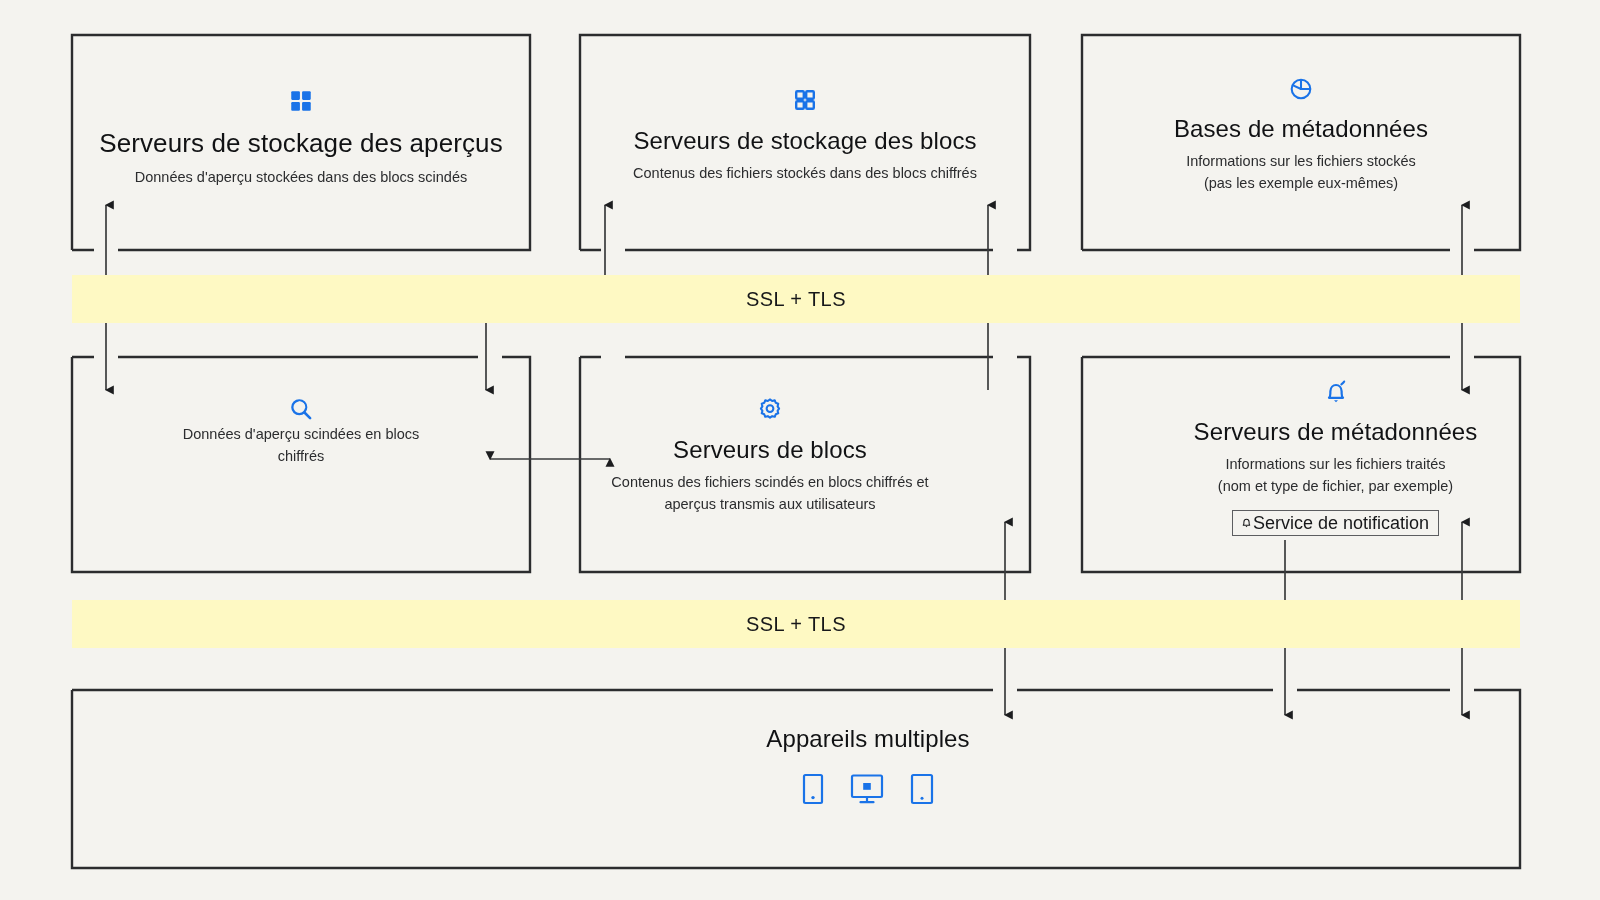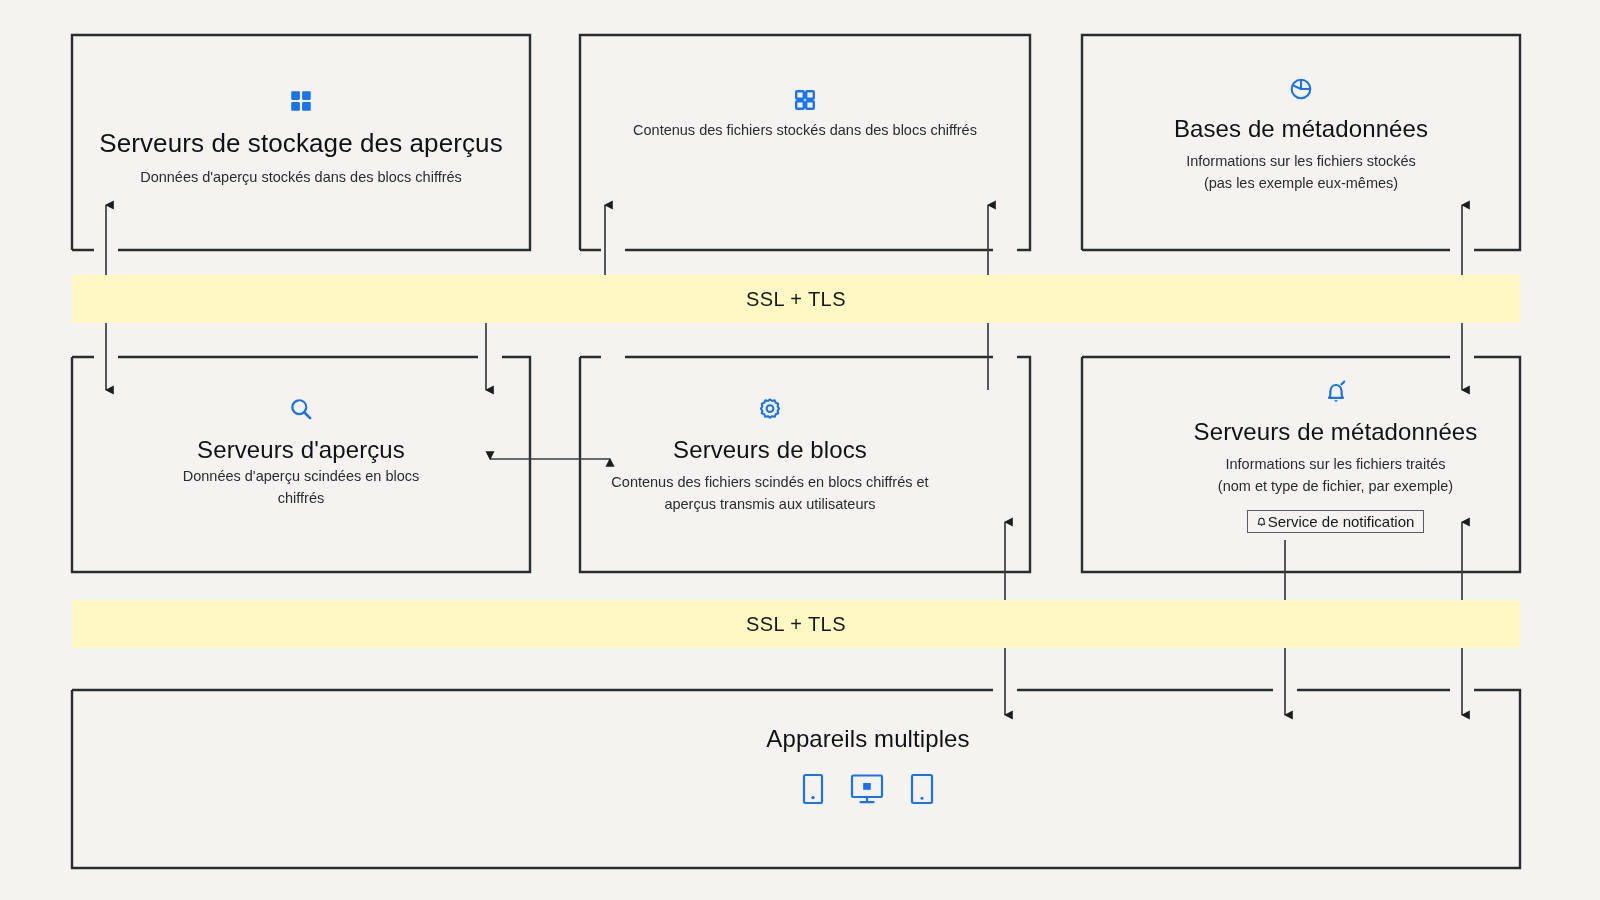--- a/index.html
+++ b/index.html
@@ -69,21 +69,21 @@
 
   .t-big   { font-size: 26px; }
   .t-med   { font-size: 24px; }
 
   .badge {
     display: inline-flex;
     align-items: center;
     border: 1px solid #5c5d60;
     background: #f4f3ef;
     padding: 3px 9px 3px 7px;
-    font-size: 15px;
+    font-size: 18px;
     color: #17181a;
     margin-top: 12px;
     line-height: 1;
     white-space: nowrap;
   }
   .badge svg { display: block; }
 
   .devices {
     display: flex;
     gap: 26px;
@@ -154,32 +154,33 @@
   <div class="node" style="left:72px; top:88px; width:458px;">
     <span class="node-icon">
       <svg width="26" height="26" viewBox="0 0 24 24" aria-hidden="true">
         <rect x="3" y="3" width="8" height="8" rx="1" fill="#1a73e8"></rect>
         <rect x="13" y="3" width="8" height="8" rx="1" fill="#1a73e8"></rect>
         <rect x="3" y="13" width="8" height="8" rx="1" fill="#1a73e8"></rect>
         <rect x="13" y="13" width="8" height="8" rx="1" fill="#1a73e8"></rect>
       </svg>
     </span>
     <div class="node-title t-big" style="margin-top:14px;">Serveurs de stockage des aperçus</div>
-    <div class="node-sub" style="margin-top:7px;">Données d'aperçu stockés dans des blocs chiffrés</div>
+    <div class="node-sub" style="margin-top:7px;">Données d'aperçu stockées dans des blocs scindés</div>
   </div>
 
   <div class="node" style="left:580px; top:88px; width:450px;">
     <span class="node-icon">
       <svg width="24" height="24" viewBox="0 0 24 24" aria-hidden="true">
         <rect x="3.2" y="3.2" width="7.6" height="7.6" rx="1" fill="none" stroke="#1a73e8" stroke-width="2.4"></rect>
         <rect x="13.2" y="3.2" width="7.6" height="7.6" rx="1" fill="none" stroke="#1a73e8" stroke-width="2.4"></rect>
         <rect x="3.2" y="13.2" width="7.6" height="7.6" rx="1" fill="none" stroke="#1a73e8" stroke-width="2.4"></rect>
         <rect x="13.2" y="13.2" width="7.6" height="7.6" rx="1" fill="none" stroke="#1a73e8" stroke-width="2.4"></rect>
       </svg>
     </span>
+    <div class="node-title t-med" style="margin-top:15px;">Serveurs de stockage des blocs</div>
     <div class="node-sub" style="margin-top:7px;">Contenus des fichiers stockés dans des blocs chiffrés</div>
   </div>
 
   <div class="node" style="left:1082px; top:76px; width:438px;">
     <span class="node-icon">
       <svg width="26" height="26" viewBox="0 0 24 24" aria-hidden="true">
         <circle cx="12" cy="12" r="8.6" fill="none" stroke="#1a73e8" stroke-width="1.9"></circle>
         <path d="M12 3.4 L12 12 L20.6 12" fill="none" stroke="#1a73e8" stroke-width="1.9"></path>
         <path d="M12 12 L4.2 8.4" fill="none" stroke="#1a73e8" stroke-width="1.9"></path>
       </svg>
@@ -190,21 +191,20 @@
   </div>
 
   <div class="node" style="left:72px; top:396px; width:458px;">
     <span class="node-icon">
       <svg width="26" height="26" viewBox="0 0 24 24" aria-hidden="true">
         <circle cx="10.4" cy="10.4" r="6.4" fill="none" stroke="#1a73e8" stroke-width="2.1"></circle>
         <line x1="15.2" y1="15.2" x2="20.4" y2="20.4" stroke="#1a73e8" stroke-width="2.4" stroke-linecap="round"></line>
         <path d="M10.4 5.6 A4.8 4.8 0 0 1 15.2 10.4" fill="none" stroke="#f4f3ef" stroke-width="1.6" stroke-linecap="round"></path>
       </svg>
     </span>
-    <div class="node-title t-med" style="margin-top:14px;">Serveurs d'aperçus</div>
     <div class="node-sub" style="margin-top:1px;">Données d'aperçu scindées en blocs</div>
     <div class="node-sub">chiffrés</div>
   </div>
 
   <div class="node" style="left:580px; top:396px; width:380px;">
     <span class="node-icon">
       <svg width="26" height="26" viewBox="0 0 24 24" aria-hidden="true">
         <path d="M12 3.2 L14.0 4.6 L16.4 4.0 L17.3 6.3 L19.6 7.2
                  L19.0 9.6 L20.4 11.6 L19.0 13.6 L19.6 16.0
                  L17.3 16.9 L16.4 19.2 L14.0 18.6 L12 20.0

